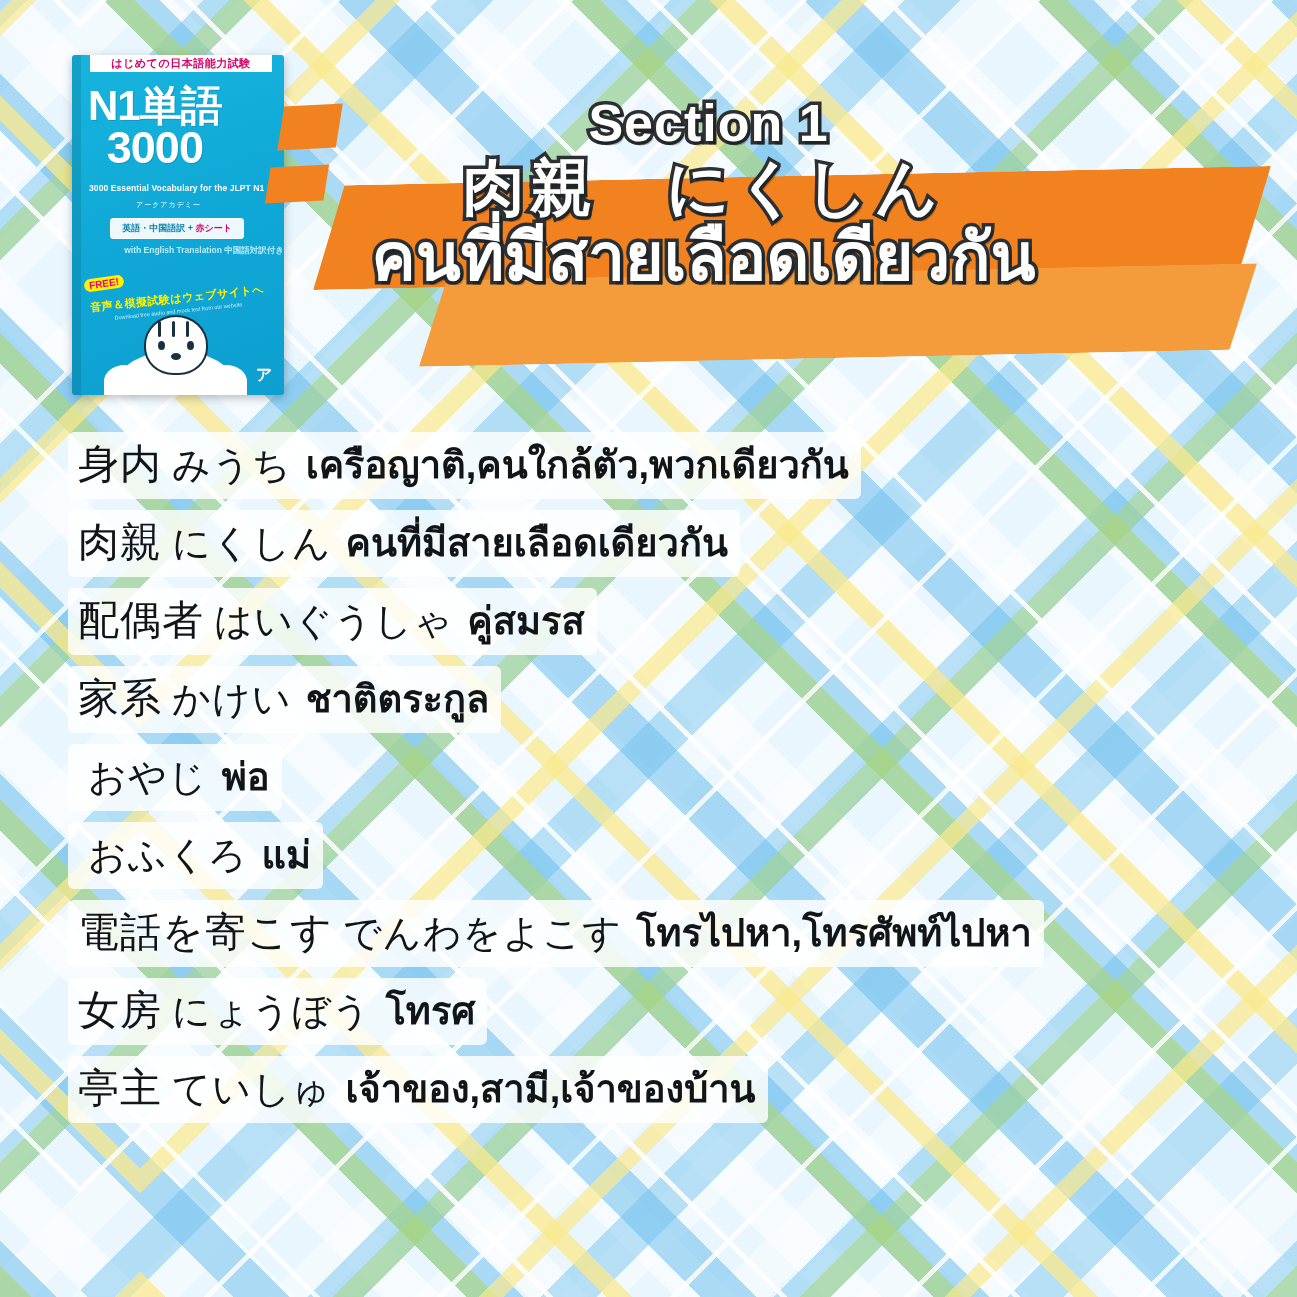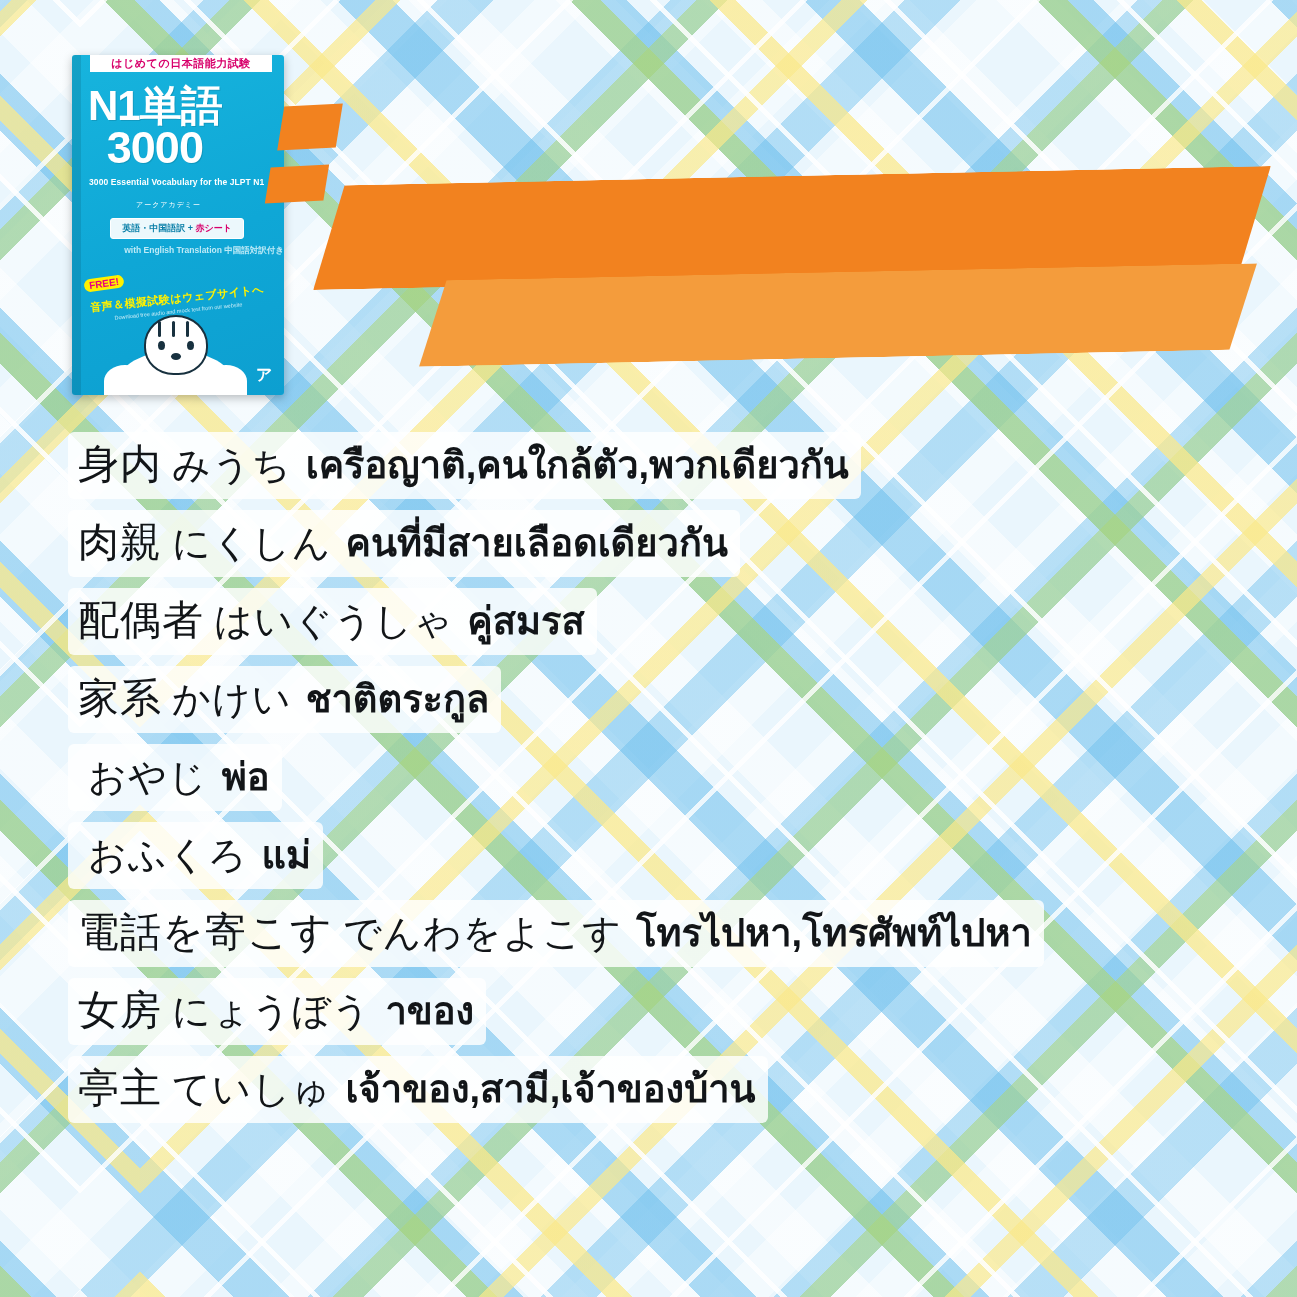--- a/index.html
+++ b/index.html
@@ -134,21 +134,21 @@
     line-height: 0.98;
     letter-spacing: -1px;
     text-shadow: 1px 1px 0 rgba(0,0,0,0.12);
     text-align: center;
   }
   .book .b-title .num {
     font-size: 45px;
   }
   .book .b-sub {
     position: absolute;
-    left: 17px; top: 122px;
+    left: 17px; top: 128px;
     font-size: 8.5px;
     font-weight: bold;
     letter-spacing: 0.1px;
   }
   .book .b-sub2 {
     position: absolute;
     left: 64px; top: 145px;
     font-size: 7px;
     letter-spacing: 1px;
   }
@@ -434,20 +434,25 @@
       </div>
     </div>
     <div class="b-logo">ア</div>
   </div>
 
   <div class="orange-chip-1"></div>
   <div class="orange-chip-2"></div>
   <div class="orange-band-1"></div>
   <div class="orange-band-2"></div>
 
+  <div class="header">
+    <div class="h-line h-sec">Section 1</div>
+    <div class="h-line h-jp">肉親　にくしん</div>
+    <div class="h-line h-th">คนที่มีสายเลือดเดียวกัน</div>
+  </div>
 
   <div class="vocab-list">
 
     <div class="vocab-row">
       <span class="pill">
         <span class="kanji">身内</span><span class="kana">みうち</span><span class="thai">เครือญาติ,คนใกล้ตัว,พวกเดียวกัน</span>
       </span>
     </div>
 
     <div class="vocab-row">
@@ -481,21 +486,21 @@
     </div>
 
     <div class="vocab-row">
       <span class="pill">
         <span class="kanji">電話を寄こす</span><span class="kana">でんわをよこす</span><span class="thai">โทรไปหา,โทรศัพท์ไปหา</span>
       </span>
     </div>
 
     <div class="vocab-row">
       <span class="pill">
-        <span class="kanji">女房</span><span class="kana">にょうぼう</span><span class="thai">าของ</span>
+        <span class="kanji">女房</span><span class="kana">にょうぼう</span><span class="thai">โทรศ</span>
       </span>
     </div>
 
     <div class="vocab-row">
       <span class="pill">
         <span class="kanji">亭主</span><span class="kana">ていしゅ</span><span class="thai">เจ้าของ,สามี,เจ้าของบ้าน</span>
       </span>
     </div>
 
   </div>

